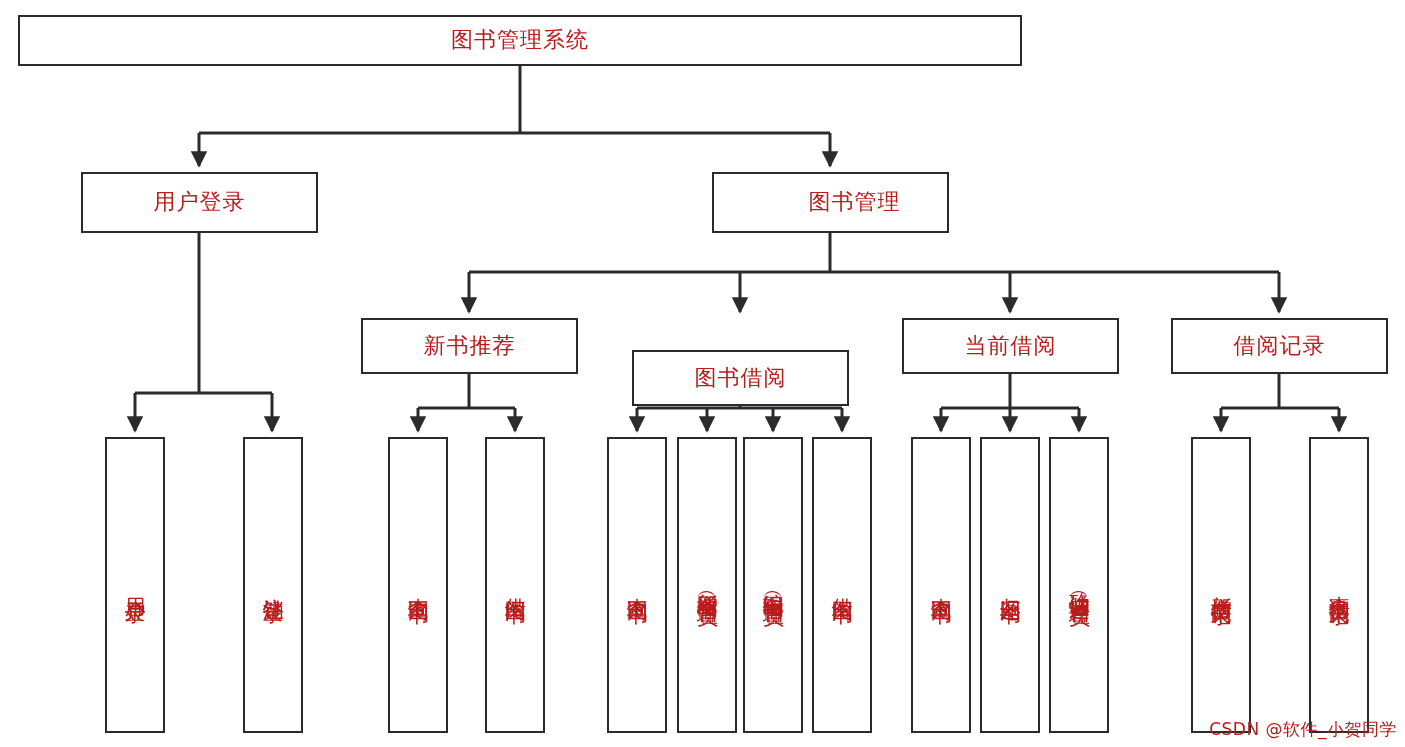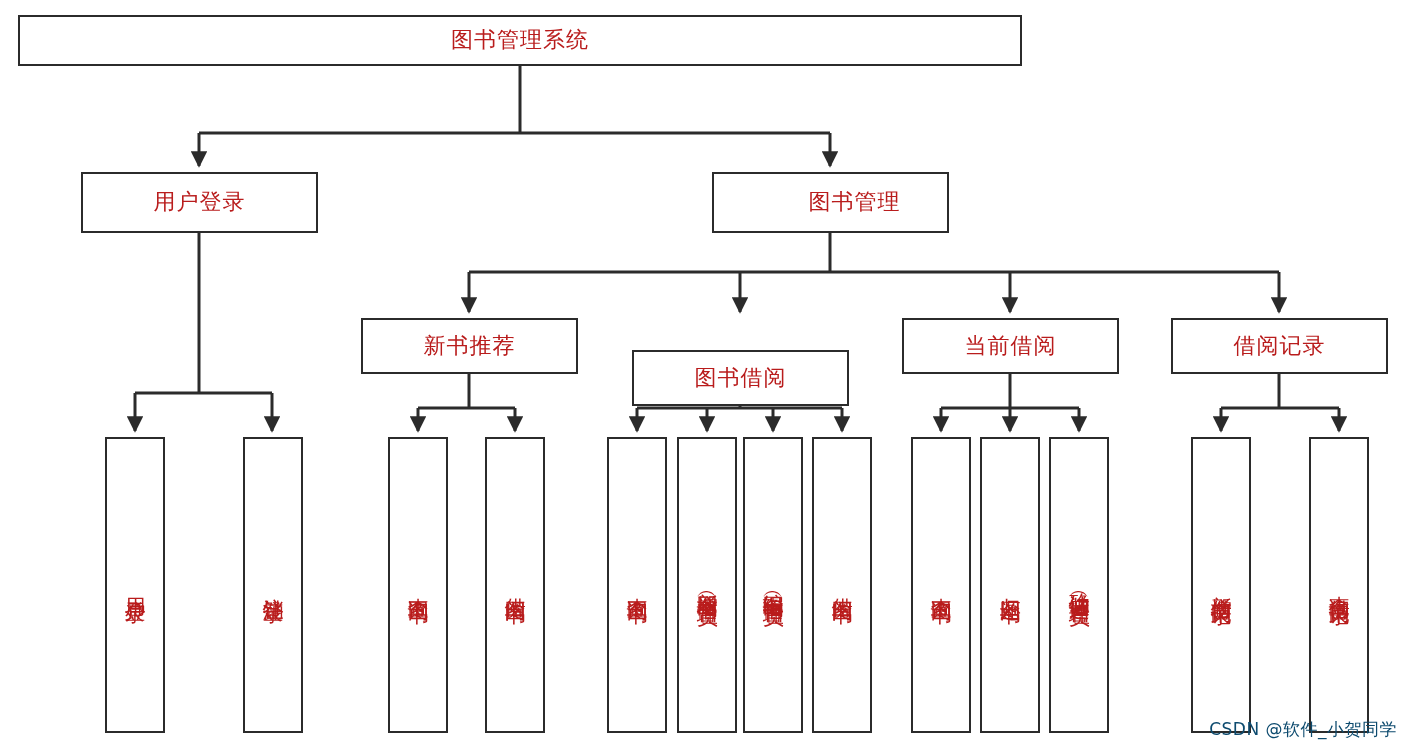--- a/index.html
+++ b/index.html
@@ -56,21 +56,21 @@
     line-height: 1.25;
     letter-spacing: 2px;
     white-space: nowrap;
     display: block;
   }
   #watermark {
     position: absolute;
     right: 8px;
     bottom: 6px;
     font-size: 17px;
-    color: #0c4a6e;
+    color: #b91c1c;
     letter-spacing: 0.5px;
     white-space: nowrap;
     user-select: none;
   }
 </style>
 </head>
 <body>
 
 <div id="diagram-root">
 

